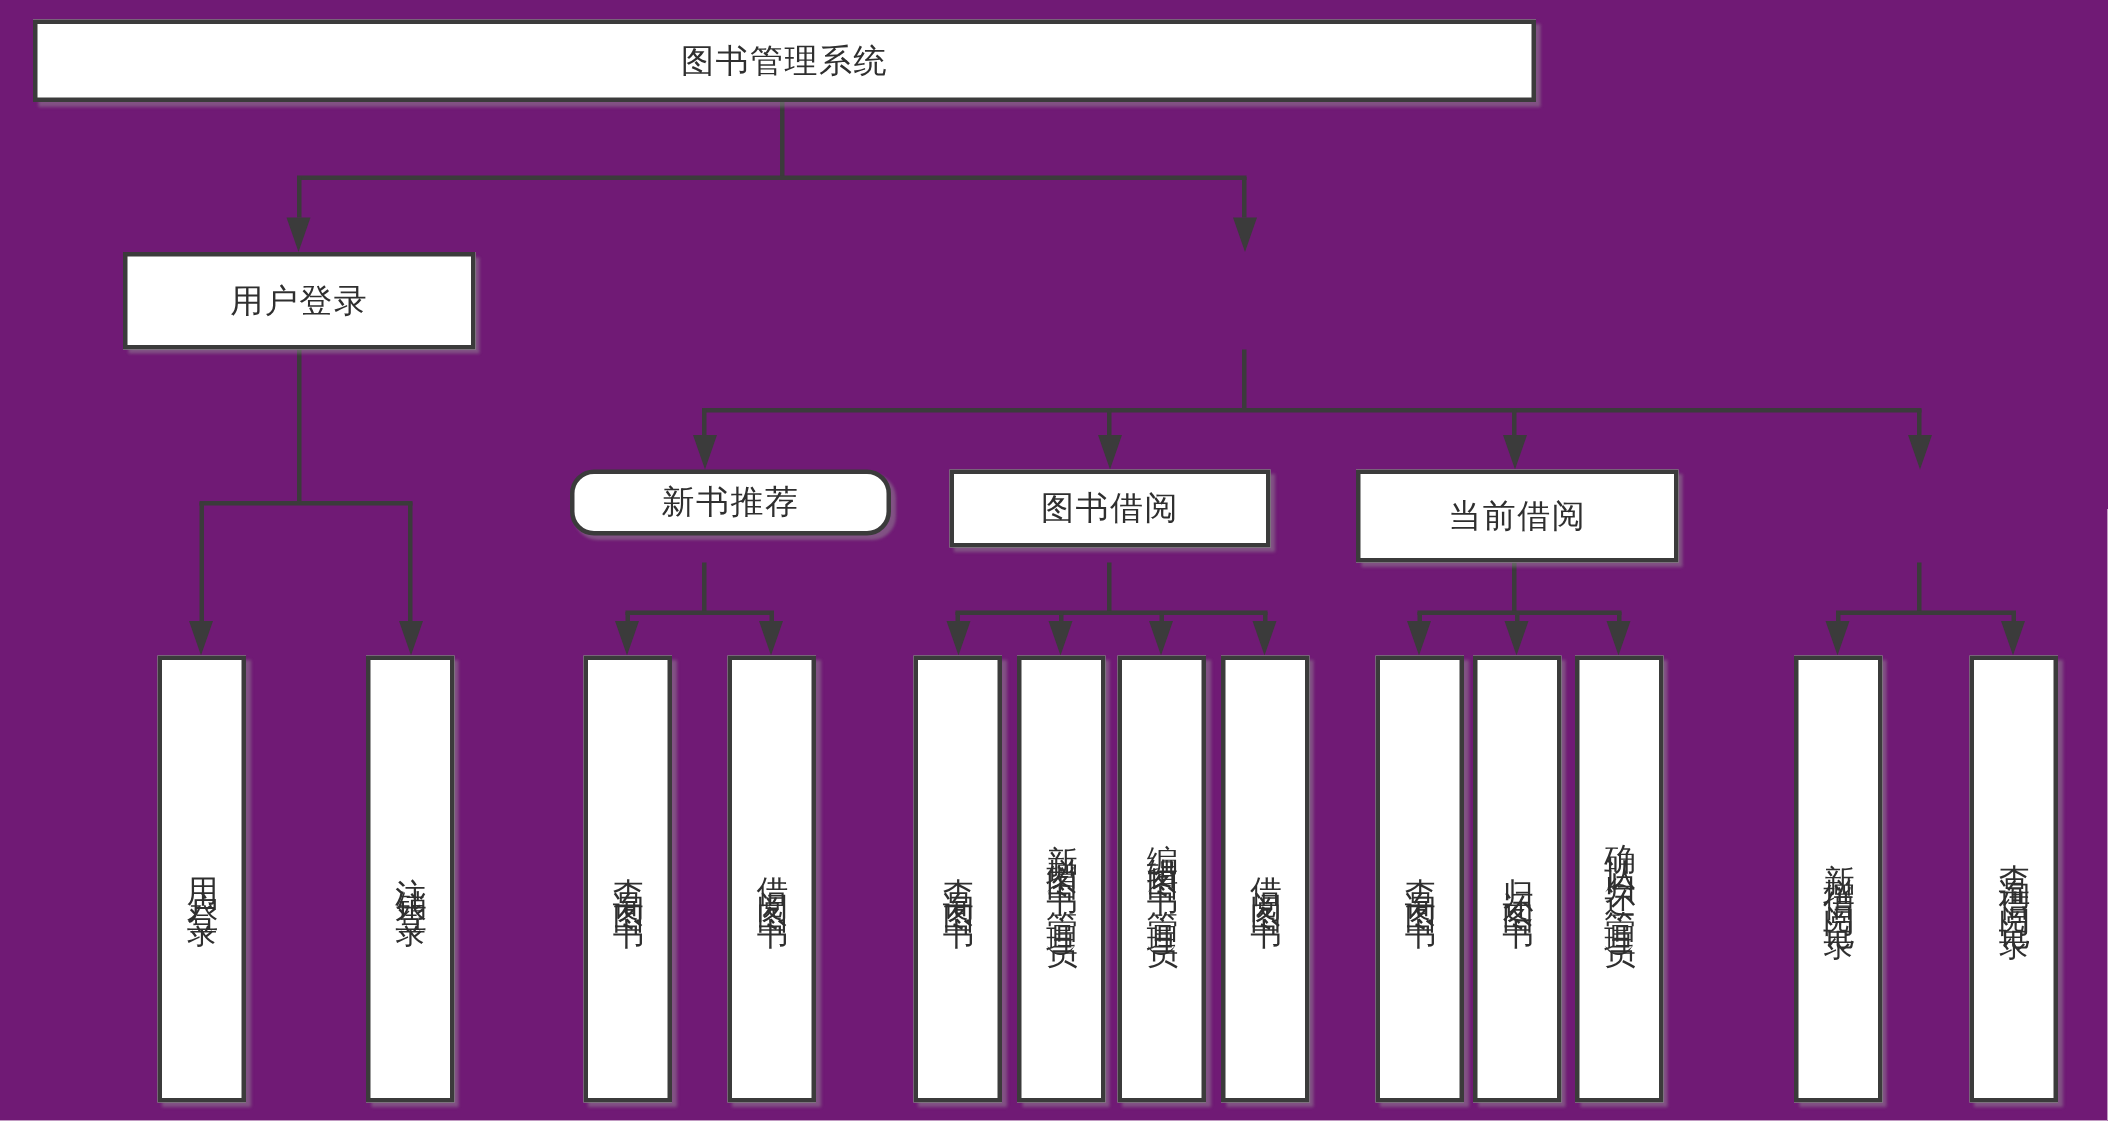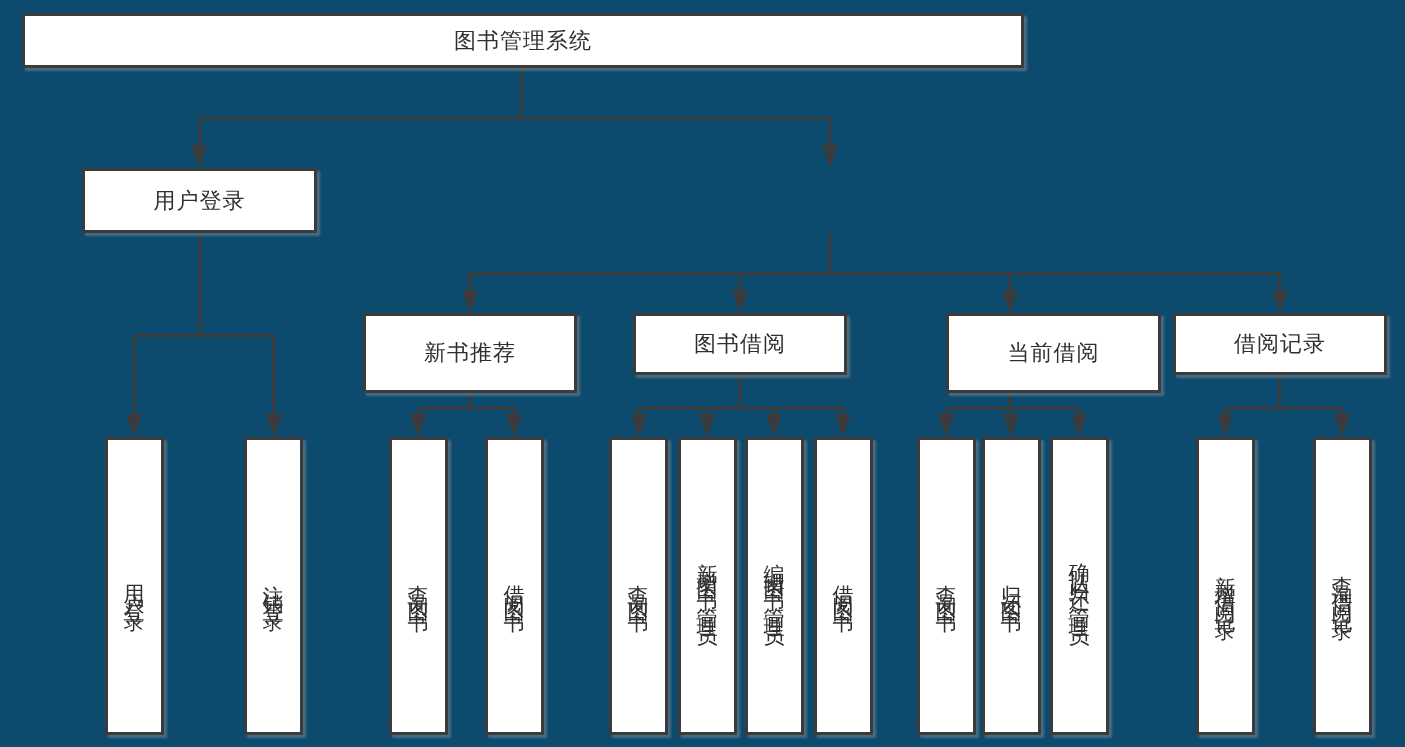--- a/index.html
+++ b/index.html
@@ -1,19 +1,19 @@
 <!DOCTYPE html>
 <html><head>
 <meta charset="utf-8">
 <style>
   html,body{margin:0;padding:0;background:#ffffff;}
   .canvas{
     position:relative;
     width:1405px;height:747px;
-    background:#0c4a6e;
+    background:#701a75;
     font-family:"Liberation Sans", sans-serif;
     overflow:hidden;
   }
   
   .box{
     position:absolute;
     box-sizing:border-box;
     border:3px solid #3b3b3b;
     background:#ffffff;
     display:flex;align-items:center;justify-content:center;
@@ -85,24 +85,23 @@
   <div class="hl" style="left:468px;top:272px;width:813px;"></div>
   <div class="vl" style="left:468px;top:273px;height:17px;"></div>
   <div class="arr" style="left:462px;top:290px;"></div>
   <div class="vl" style="left:738px;top:273px;height:17px;"></div>
   <div class="arr" style="left:732px;top:290px;"></div>
   <div class="vl" style="left:1008px;top:273px;height:17px;"></div>
   <div class="arr" style="left:1002px;top:290px;"></div>
   <div class="vl" style="left:1278px;top:273px;height:17px;"></div>
   <div class="arr" style="left:1272px;top:290px;"></div>
 
-  <div class="box" style="left:363px;top:313px;width:214px;height:80px;">新书推荐</div>
-  <div class="box" style="left:633px;top:313px;width:214px;height:62px;">图书借阅</div>
-  <div class="box" style="left:946px;top:313px;width:215px;height:80px;">当前借阅</div>
-  <div class="box" style="left:1173px;top:313px;width:214px;height:62px;">借阅记录</div>
+  <div class="box" style="left:380px;top:313px;width:214px;height:44px;border-radius:16px;">新书推荐</div>
+  <div class="box" style="left:633px;top:313px;width:214px;height:52px;">图书借阅</div>
+  <div class="box" style="left:904px;top:313px;width:215px;height:62px;">当前借阅</div>
 
   <div class="vl" style="left:468px;top:375px;height:33px;"></div>
   <div class="hl" style="left:417px;top:407px;width:99px;"></div>
   <div class="vl" style="left:417px;top:408px;height:6px;"></div>
   <div class="arr" style="left:410px;top:414px;"></div>
   <div class="vl" style="left:513px;top:408px;height:6px;"></div>
   <div class="arr" style="left:506px;top:414px;"></div>
 
   <div class="vl" style="left:738px;top:375px;height:33px;"></div>
   <div class="hl" style="left:637px;top:407px;width:208px;"></div>

